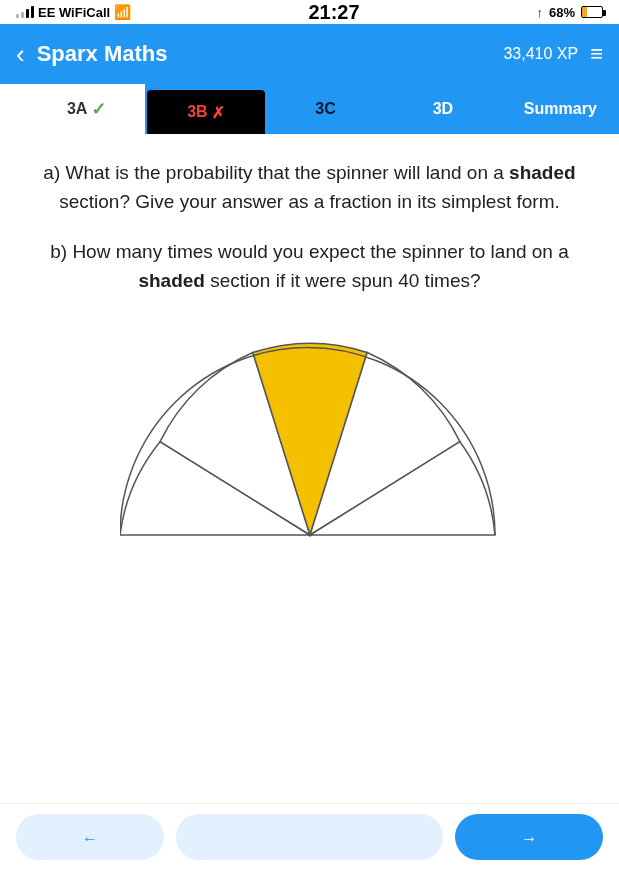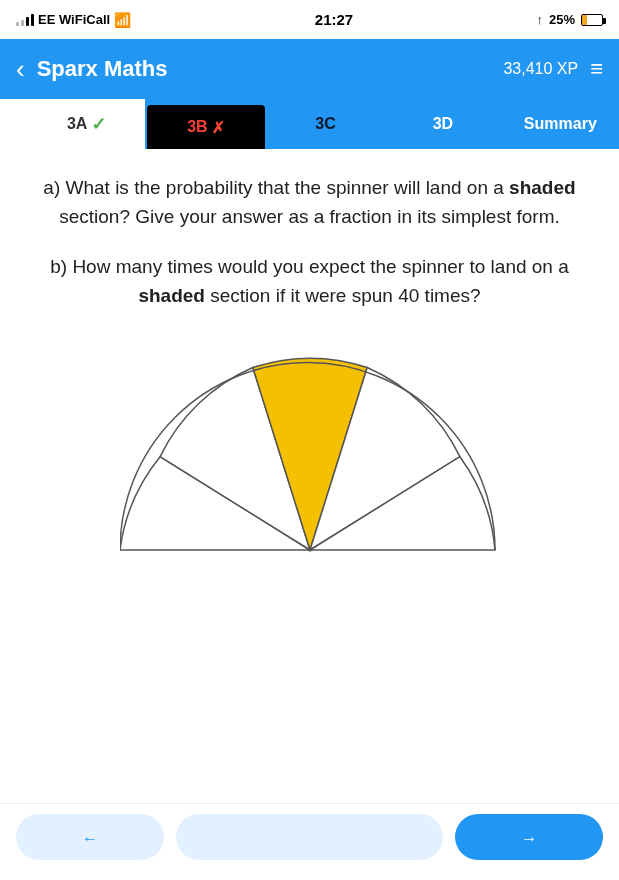--- a/index.html
+++ b/index.html
@@ -2,24 +2,24 @@
 <html><head>
   <meta charset="utf-8">
   <meta name="viewport" content="width=619">
   <style>
     * { margin: 0; padding: 0; box-sizing: border-box; }
     body { width: 619px; min-height: 880px; font-family: -apple-system, BlinkMacSystemFont, 'Segoe UI', sans-serif; background: #fff; overflow-x: hidden; }
 
     
     .status-bar {
       display: flex; align-items: center; justify-content: space-between;
-      padding: 6px 16px; background: #fff; height: 39px;
+      padding: 6px 16px; background: #fff; height: 24px;
     }
     .status-left { display: flex; align-items: center; gap: 4px; font-size: 13px; font-weight: 600; }
-    .status-center { font-size: 15px; font-weight: 600; }
+    .status-center { font-size: 20px; font-weight: 600; }
     .status-right { display: flex; align-items: center; gap: 6px; font-size: 13px; font-weight: 600; }
     .signal-bars { display: flex; align-items: flex-end; gap: 2px; }
     .bar { background: #000; border-radius: 1px; }
     .bar1 { width: 3px; height: 4px; opacity: 0.3; }
     .bar2 { width: 3px; height: 6px; opacity: 0.3; }
     .bar3 { width: 3px; height: 9px; }
     .bar4 { width: 3px; height: 12px; }
     .wifi-icon { font-size: 14px; }
     .battery-container { display: flex; align-items: center; gap: 3px; }
     .battery { width: 22px; height: 12px; border: 1.5px solid #000; border-radius: 2px; position: relative; }
@@ -95,21 +95,21 @@
       <div class="bar bar2"></div>
       <div class="bar bar3"></div>
       <div class="bar bar4"></div>
     </div>
     <span>EE WiFiCall</span>
     <span class="wifi-icon">📶</span>
   </div>
   <div class="status-center">21:27</div>
   <div class="status-right">
     <span>↑</span>
-    <span>25%</span>
+    <span>68%</span>
     <div class="battery-container">
       <div class="battery">
           <div class="battery-fill"></div>
         </div>
     </div>
   </div>
 </div>
 
 <div class="header">
   <div class="back-btn">‹</div>

